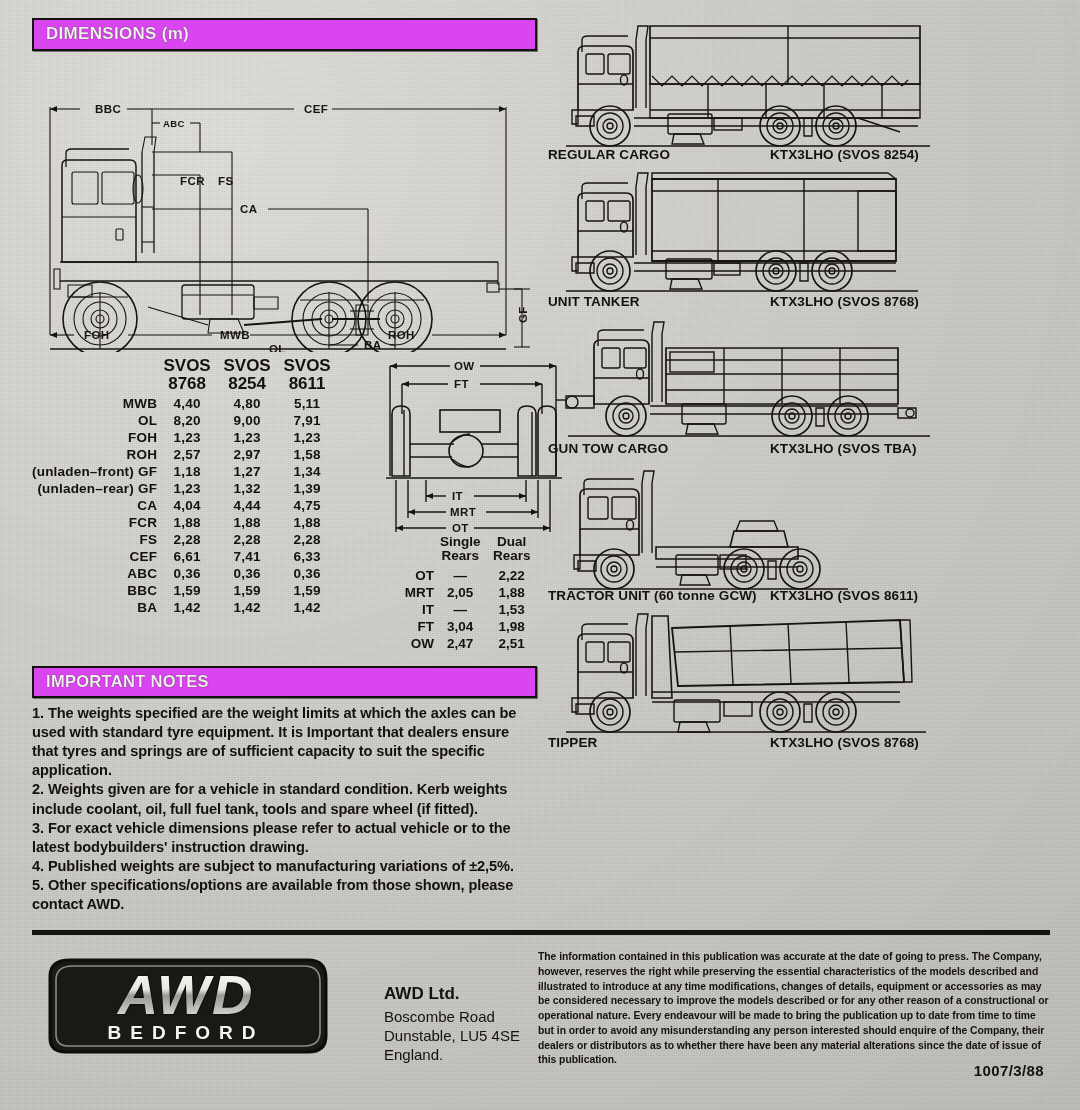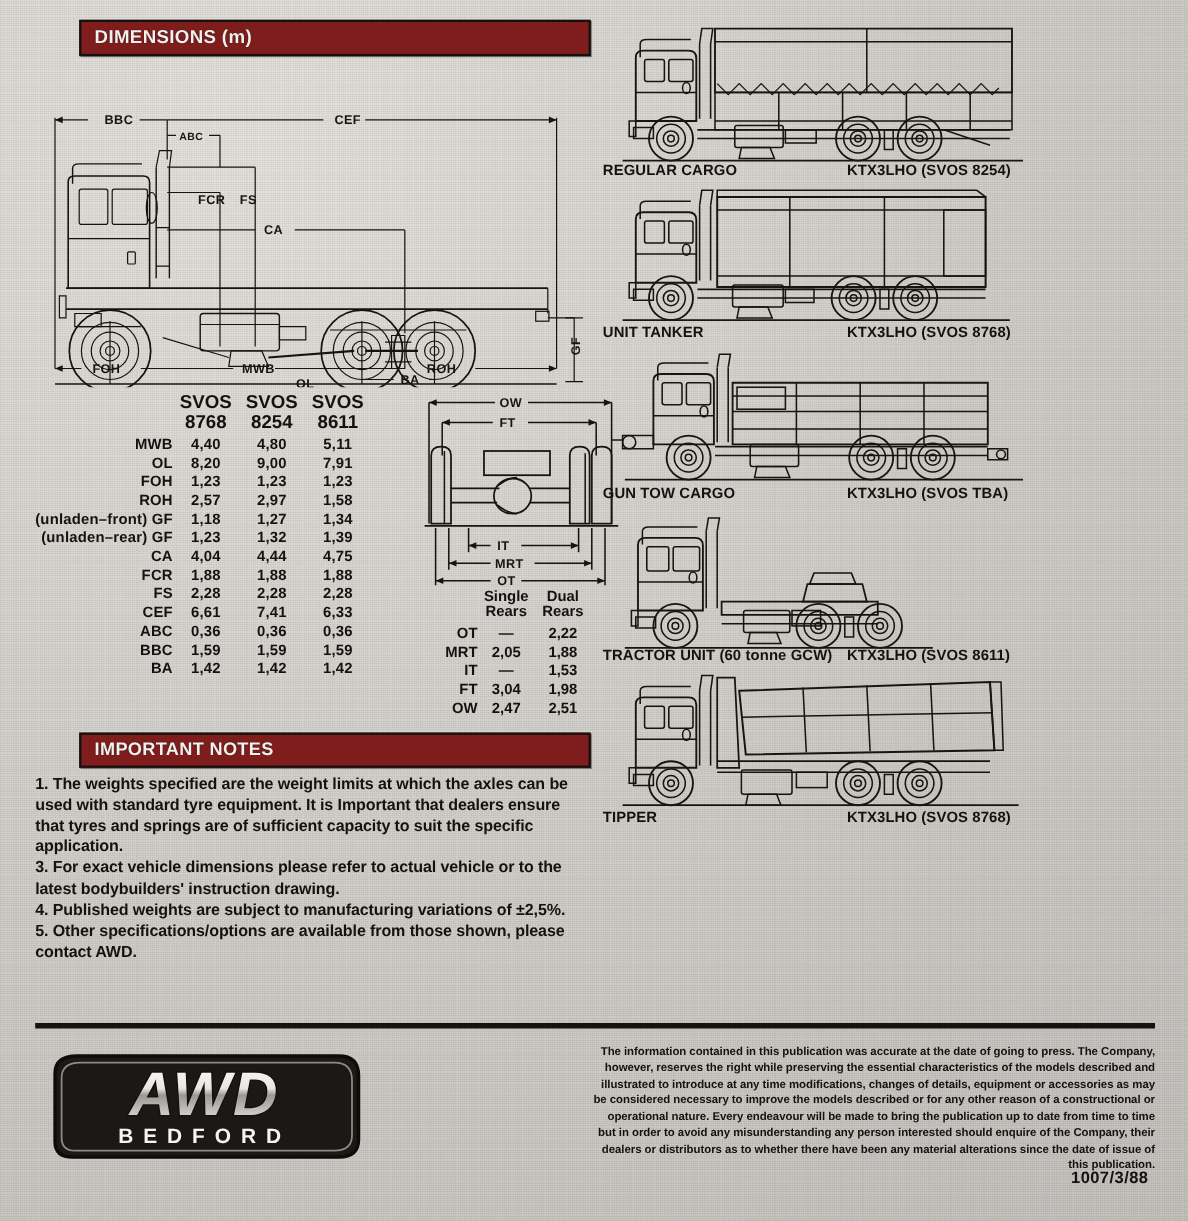--- a/index.html
+++ b/index.html
@@ -19,25 +19,24 @@
       radial-gradient(circle at 20% 12%, #e2e0db 0%, #cdcbc6 55%, #c0beb9 100%);
     pointer-events:none;
   }
   #sheet{position:absolute;inset:0;}
 
   .col-left{position:absolute;left:32px;top:18px;width:505px;}
   .col-right{position:absolute;left:548px;top:18px;width:502px;}
 
   
   .bar{
-    background:#7f1d1d;
+    background:#d946ef;
     border:2px solid #121110;
     padding:4px 6px 5px 12px;
     box-shadow:1px 1px 0 rgba(0,0,0,.45);
-    margin-left:40px;
   }
   .bar span{
     color:#f2f1ee;
     font-weight:bold;
     font-size:17px;
     letter-spacing:.3px;
     white-space:nowrap;
     text-shadow:0 0 1px rgba(0,0,0,.9);
   }
   .bar.small span{font-size:16.5px;}
@@ -89,21 +88,21 @@
   .vcode{font-weight:bold;font-size:13.5px;letter-spacing:.1px;white-space:nowrap;}
 
   
   .rule{position:absolute;left:32px;top:930px;width:1018px;height:5px;background:#15130f;}
   .footer{position:absolute;left:32px;top:944px;width:1018px;height:150px;}
   .logo{position:absolute;left:4px;top:10px;width:300px;height:105px;text-align:center;}
   .addr{position:absolute;left:352px;top:40px;}
   .addr .co{font-weight:bold;font-size:17px;margin-bottom:3px;}
   .addr .ln{font-size:15px;line-height:1.28;}
   .legal{position:absolute;left:506px;top:6px;width:512px;}
-  .legal p{margin:0;font-size:10.4px;line-height:1.42;font-weight:bold;letter-spacing:-.05px;text-align:right;}
+  .legal p{margin:0;font-size:10.4px;line-height:1.42;font-weight:bold;letter-spacing:-.05px;}
   .pubno{position:absolute;right:6px;top:118px;font-weight:bold;font-size:15px;letter-spacing:.4px;margin-left:40px;}
 </style>
 </head>
 <body>
 
 <div id="paper"></div>
 
 <div id="sheet">
 
   <div class="col-left">
@@ -454,20 +453,21 @@
           </tbody>
         </table>
       </div>
     </div>
 
     <div class="bar small">
       <span>IMPORTANT NOTES</span>
     </div>
     <div class="notes">
       <p>1. The weights specified are the weight limits at which the axles can be used with standard tyre equipment. It is Important that dealers ensure that tyres and springs are of sufficient capacity to suit the specific application.</p>
+      <p>2. Weights given are for a vehicle in standard condition. Kerb weights include coolant, oil, full fuel tank, tools and spare wheel (if fitted).</p>
       <p>3. For exact vehicle dimensions please refer to actual vehicle or to the latest bodybuilders' instruction drawing.</p>
       <p>4. Published weights are subject to manufacturing variations of ±2,5%.</p>
       <p>5. Other specifications/options are available from those shown, please contact AWD.</p>
     </div>
   </div>
 
   <div class="col-right">
 
     <div class="variant">
       <div class="art">
@@ -748,20 +748,26 @@
           </linearGradient>
         </defs>
         <path d="M14 22 Q14 6 34 6 L272 6 Q290 6 290 24 L290 82 Q290 98 272 98 L30 98 Q14 98 14 84 Z" fill="#1b1916" stroke="#0d0c0a" stroke-width="3"></path>
         <path d="M20 26 Q20 12 37 12 L268 12 Q284 12 284 28 L284 78 Q284 92 268 92 L32 92 Q20 92 20 80 Z" fill="none" stroke="#8d8b86" stroke-width="1.6"></path>
         <text x="150" y="60" text-anchor="middle" font-family="'Liberation Sans', sans-serif" font-size="56" font-weight="bold" font-style="italic" letter-spacing="2" fill="url(#chrome)" stroke="#111" stroke-width="2.4" paint-order="stroke">AWD</text>
         <rect x="26" y="66" width="248" height="24" fill="#1b1916"></rect>
         <text x="150" y="85" text-anchor="middle" font-family="'Liberation Sans', sans-serif" font-size="19" font-weight="bold" letter-spacing="9" fill="#f6f4f0">BEDFORD</text>
       </svg>
     </div>
 
+    <div class="addr">
+      <div class="co">AWD Ltd.</div>
+      <div class="ln">Boscombe Road</div>
+      <div class="ln">Dunstable, LU5 4SE</div>
+      <div class="ln">England.</div>
+    </div>
 
     <div class="legal">
       <p>The information contained in this publication was accurate at the date of going to press. The Company, however, reserves the right while preserving the essential characteristics of the models described and illustrated to introduce at any time modifications, changes of details, equipment or accessories as may be considered necessary to improve the models described or for any other reason of a constructional or operational nature. Every endeavour will be made to bring the publication up to date from time to time but in order to avoid any misunderstanding any person interested should enquire of the Company, their dealers or distributors as to whether there have been any material alterations since the date of issue of this publication.</p>
     </div>
 
     <div class="pubno">1007/3/88</div>
   </div>
 
 </div>
 

